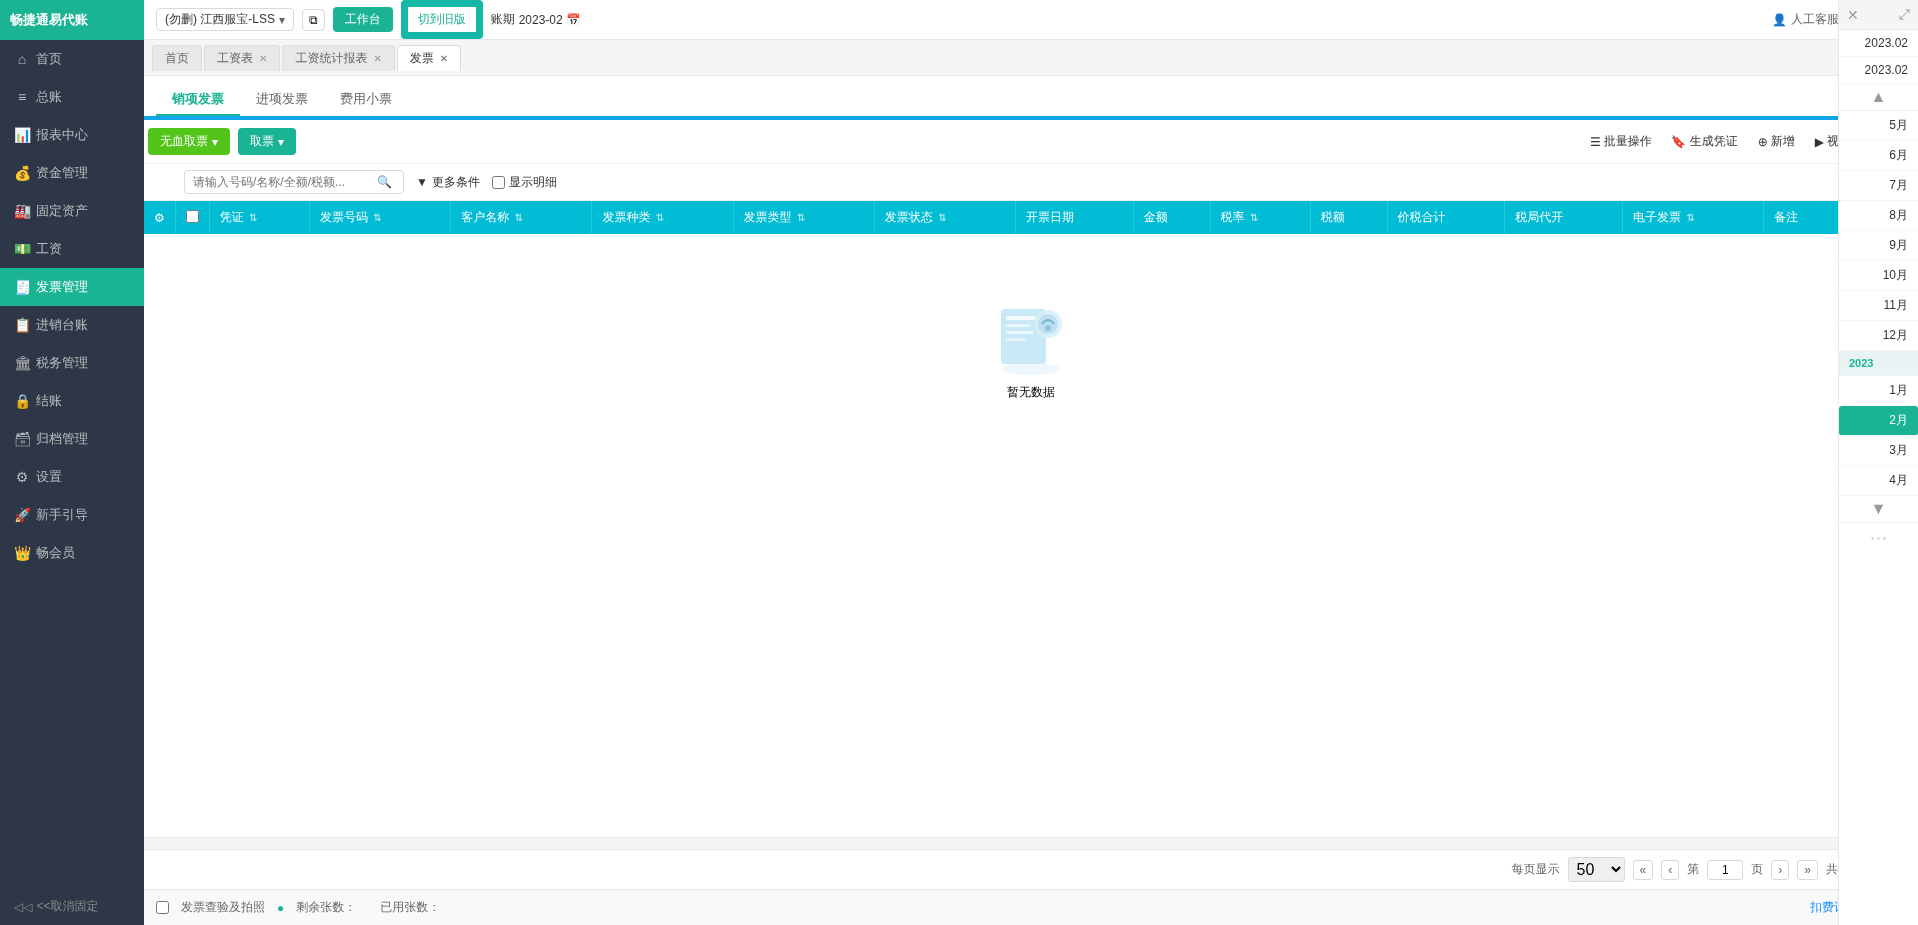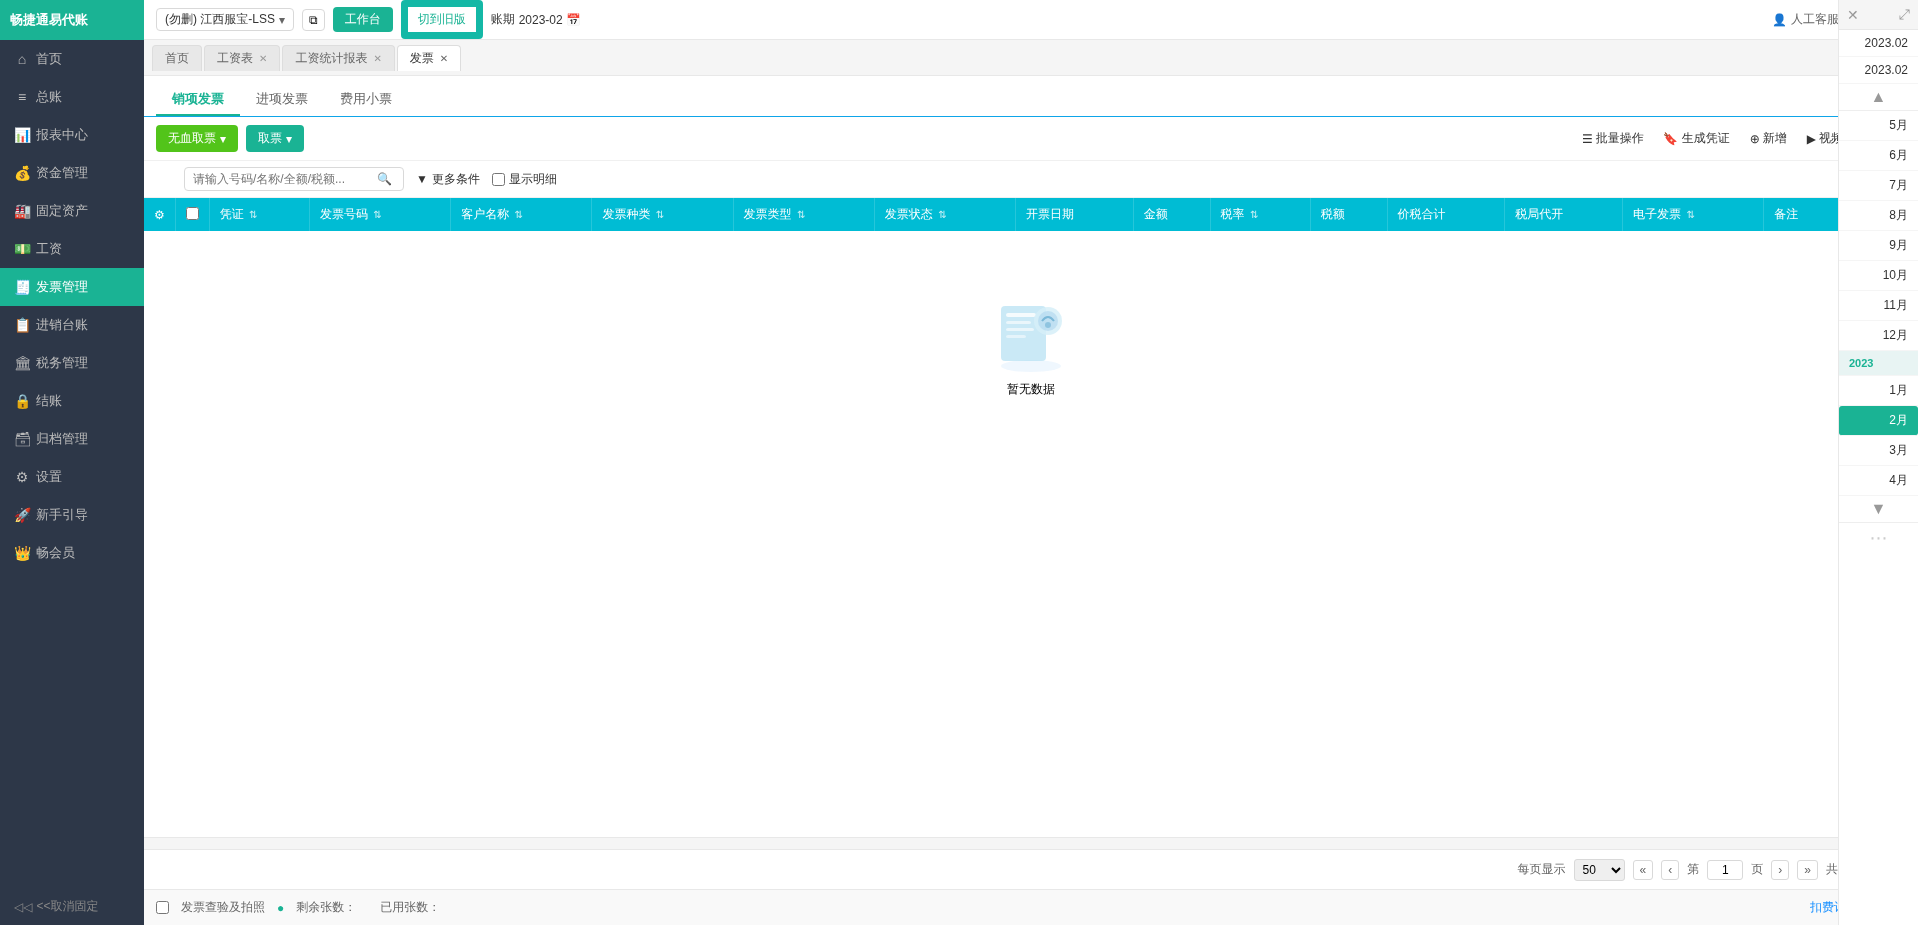--- a/index.html
+++ b/index.html
@@ -33,26 +33,26 @@
     .tabbar { height: 36px; background: #f5f5f5; border-bottom: 1px solid #e8e8e8; display: flex; align-items: center; padding: 0 8px; gap: 2px; flex-shrink: 0; }
     .tab { display: flex; align-items: center; gap: 4px; padding: 4px 12px; border-radius: 4px 4px 0 0; cursor: pointer; font-size: 12px; color: #666; background: #e8e8e8; border: 1px solid #ddd; border-bottom: none; }
     .tab.active { background: white; color: #333; border-color: #ddd; }
     .tab .close { color: #999; font-size: 10px; margin-left: 2px; cursor: pointer; }
     .tab.active .close { color: #666; }
 
     
     .content { flex: 1; background: white; overflow: hidden; display: flex; flex-direction: column; margin: 0; }
 
     
-    .subtabs { display: flex; align-items: center; padding: 8px 12px 0; border-bottom: 1px solid #0ea5e9; gap: 0; }
+    .subtabs { display: flex; align-items: center; padding: 8px 12px 0; border-bottom: 4px solid #0ea5e9; gap: 0; }
     .subtab { padding: 6px 16px; font-size: 13px; cursor: pointer; color: #666; border-bottom: 2px solid transparent; }
     .subtab.active { color: #1ab394; border-bottom: 2px solid #1ab394; font-weight: bold; }
 
     
-    .toolbar { display: flex; align-items: center; padding: 8px 12px; gap: 8px; border-bottom: 1px solid #f0f0f0; }
+    .toolbar { display: flex; align-items: center; padding: 8px 4px; gap: 8px; border-bottom: 1px solid #f0f0f0; }
     .toolbar-right { margin-left: auto; display: flex; align-items: center; gap: 8px; }
     .btn-green { background: #52c41a; color: white; border: none; border-radius: 4px; padding: 5px 12px; font-size: 12px; cursor: pointer; display: flex; align-items: center; gap: 4px; }
     .btn-teal { background: #1ab394; color: white; border: none; border-radius: 4px; padding: 5px 12px; font-size: 12px; cursor: pointer; display: flex; align-items: center; gap: 4px; }
     .btn-text { background: none; border: none; color: #333; font-size: 12px; cursor: pointer; padding: 5px 6px; display: flex; align-items: center; gap: 3px; }
 
     
     .filterbar { display: flex; align-items: center; padding: 6px 12px; gap: 12px; border-bottom: 1px solid #f0f0f0; }
     .search-input { display: flex; align-items: center; border: 1px solid #d9d9d9; border-radius: 4px; padding: 4px 8px; width: 220px; gap: 4px; margin-left: 28px; }
     .search-input input { border: none; outline: none; font-size: 12px; color: #999; width: 180px; }
     .search-icon { color: #999; font-size: 12px; cursor: pointer; }
@@ -66,21 +66,21 @@
     .data-table th .sort-icon { font-size: 10px; margin-left: 2px; opacity: 0.8; }
     .data-table .th-checkbox { width: 30px; text-align: center; }
     .th-settings { width: 30px; text-align: center; background: #00bcd4; }
 
     
     .empty-state { display: flex; flex-direction: column; align-items: center; justify-content: center; flex: 1; padding: 60px 0; }
 
     
     .pagination { height: 40px; border-top: 1px solid #e8e8e8; display: flex; align-items: center; padding: 0 12px; gap: 8px; justify-content: flex-end; background: white; }
     .pagination span { font-size: 12px; color: #666; }
-    .pagination select { border: 1px solid #d9d9d9; border-radius: 3px; padding: 2px 4px; font-size: 12px; }
+    .pagination select { border: 1px solid #d9d9d9; border-radius: 3px; padding: 2px 4px; font-size: 16px; }
     .pagination button { border: 1px solid #d9d9d9; background: white; border-radius: 3px; padding: 2px 6px; cursor: pointer; font-size: 12px; color: #666; }
     .pagination input { border: 1px solid #d9d9d9; border-radius: 3px; width: 36px; text-align: center; padding: 2px 4px; font-size: 12px; }
 
     
     .bottombar { height: 36px; background: #f9f9f9; border-top: 1px solid #e8e8e8; display: flex; align-items: center; padding: 15px 12px; gap: 12px; font-size: 12px; color: #666; }
     .bottombar-right { margin-left: auto; display: flex; gap: 12px; }
     .link { color: #1890ff; cursor: pointer; text-decoration: none; }
 
     
     .date-panel { position: absolute; right: 0; top: 0; width: 80px; background: white; border-left: 1px solid #e8e8e8; height: 100%; display: flex; flex-direction: column; overflow-y: auto; z-index: 10; }

